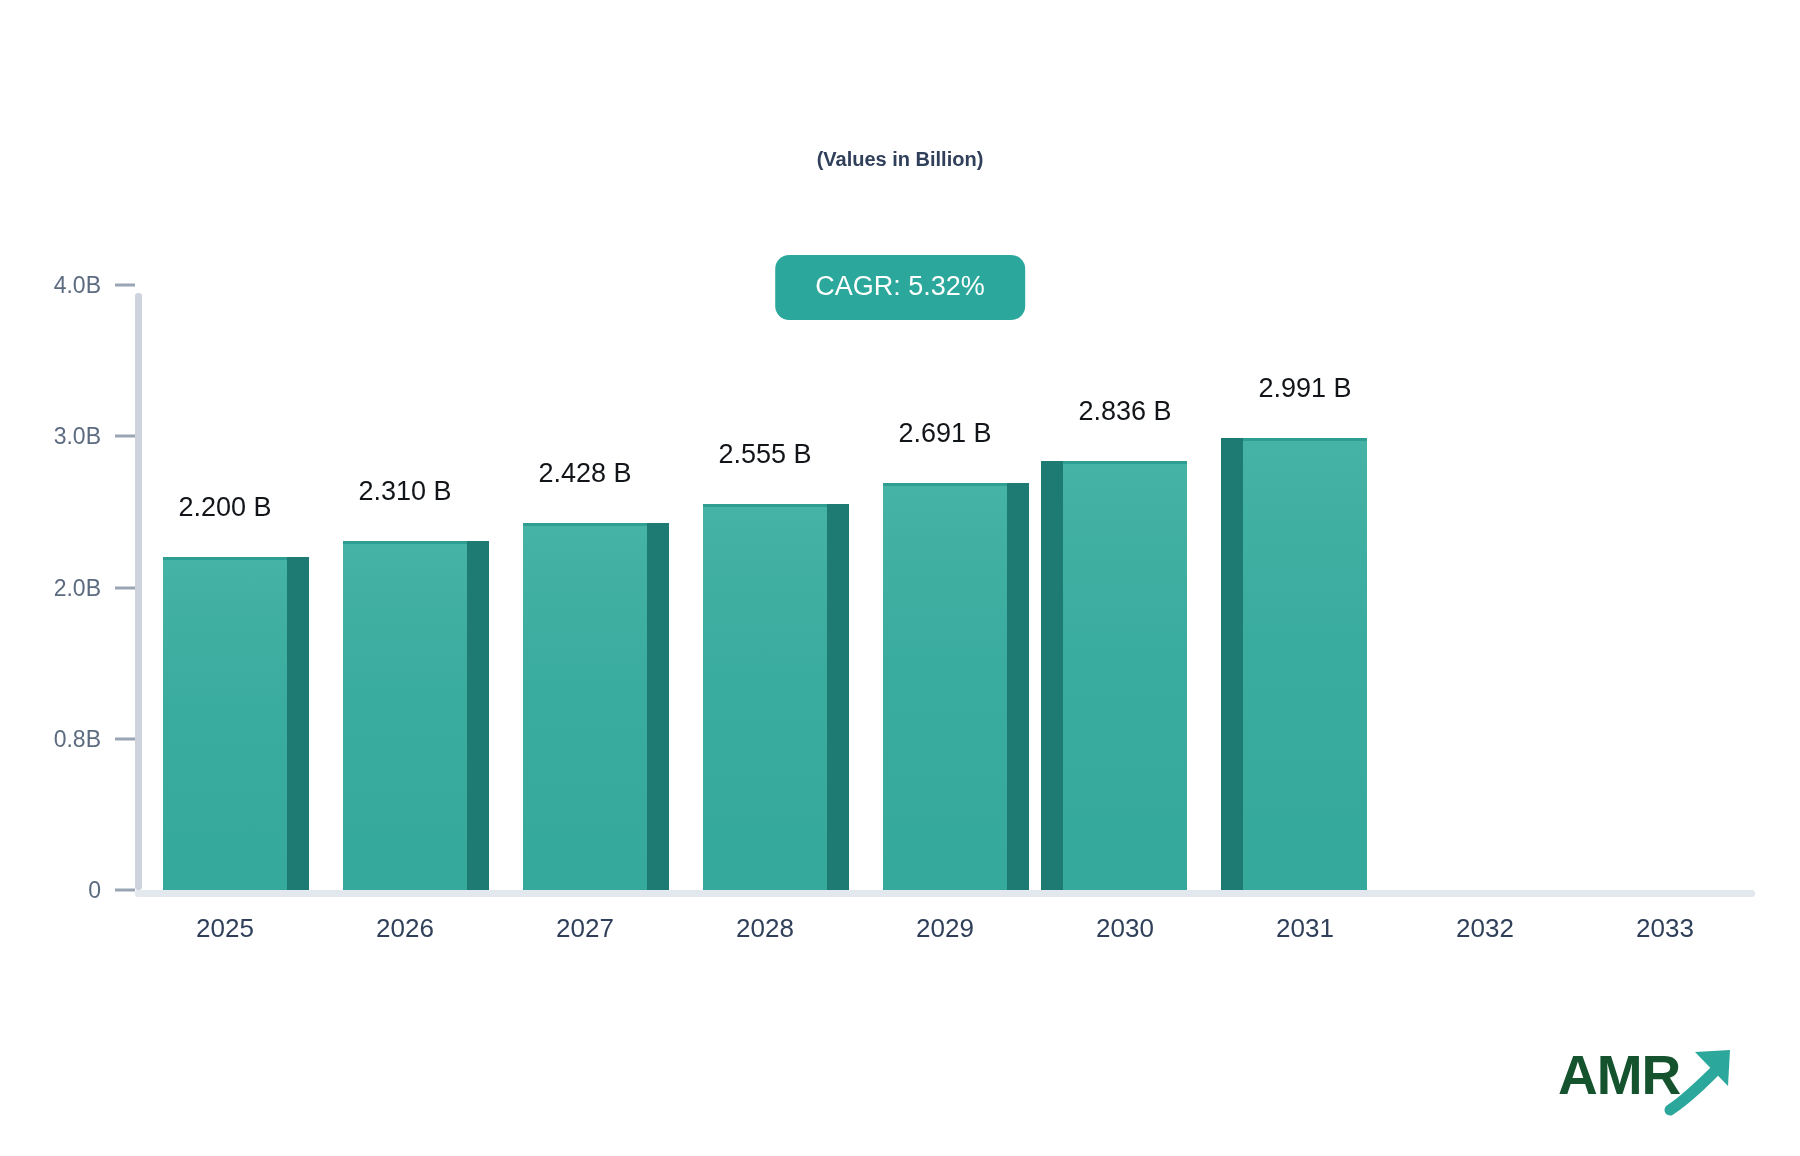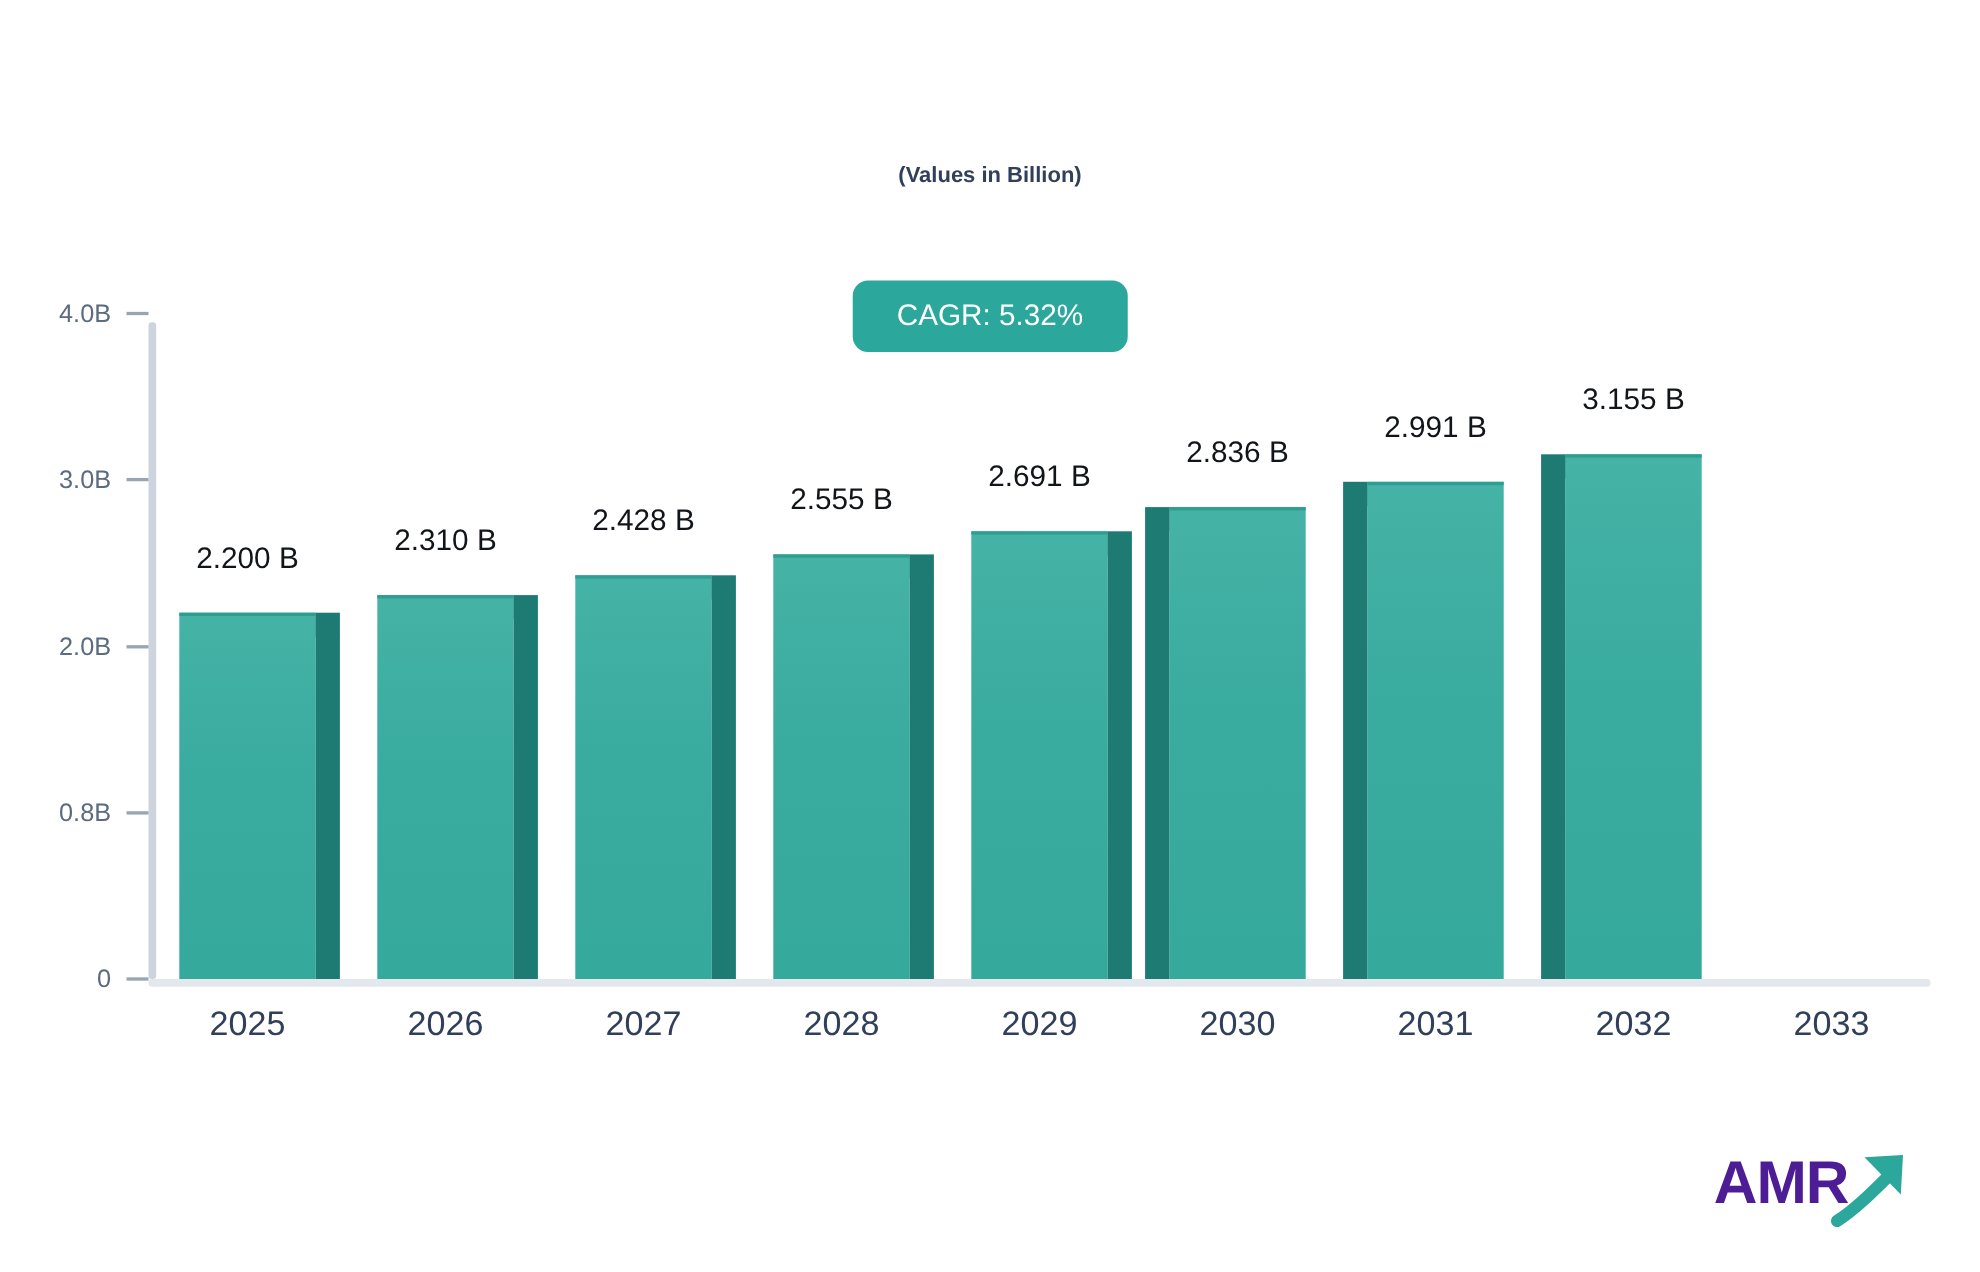--- a/index.html
+++ b/index.html
@@ -169,41 +169,41 @@
     transform: translateX(-50%);
     white-space: nowrap;
     font-size: 27px;
     color: #111418;
   }
 
   .x-label {
     position: absolute;
     top: 628px;
     transform: translateX(-50%);
-    font-size: 31px;
+    font-size: 26px;
     color: #31405a;
     white-space: nowrap;
   }
 
   
   .logo {
     position: absolute;
     right: 42px;
     bottom: 38px;
     width: 200px;
     height: 78px;
   }
   .logo-text {
     position: absolute;
     left: 0;
     top: 8px;
     font-size: 55px;
     font-weight: bold;
     letter-spacing: -1px;
-    color: #4c1d95;
+    color: #14532d;
     line-height: 1;
   }
 </style>
 </head>
 <body>
 
 <div id="root">
 
   <div class="subtitle">(Values in Billion)</div>
 
@@ -283,28 +283,20 @@
           </div>
           <div class="bar-value" style="bottom: 462.945px;">2.836 B</div>
         </div>
         <div class="bar-group" style="left: 1108px; width: 124px;">
           <div class="bar" style="height: 452.389px;">
             <div class="side left"></div>
             <div class="cap left"></div>
             <div class="topline"></div>
           </div>
           <div class="bar-value" style="bottom: 486.389px;">2.991 B</div>
-        </div>
-        <div class="bar-group" style="left: 1288px; width: 124px;">
-          <div class="bar" style="height: 477.194px;">
-            <div class="side left"></div>
-            <div class="cap left"></div>
-            <div class="topline"></div>
-          </div>
-          <div class="bar-value" style="bottom: 511.194px;">3.155 B</div>
         </div>
       </div>
     <div id="xlabels">
         <div class="x-label" style="left: 90px;">2025</div>
         <div class="x-label" style="left: 270px;">2026</div>
         <div class="x-label" style="left: 450px;">2027</div>
         <div class="x-label" style="left: 630px;">2028</div>
         <div class="x-label" style="left: 810px;">2029</div>
         <div class="x-label" style="left: 990px;">2030</div>
         <div class="x-label" style="left: 1170px;">2031</div>

